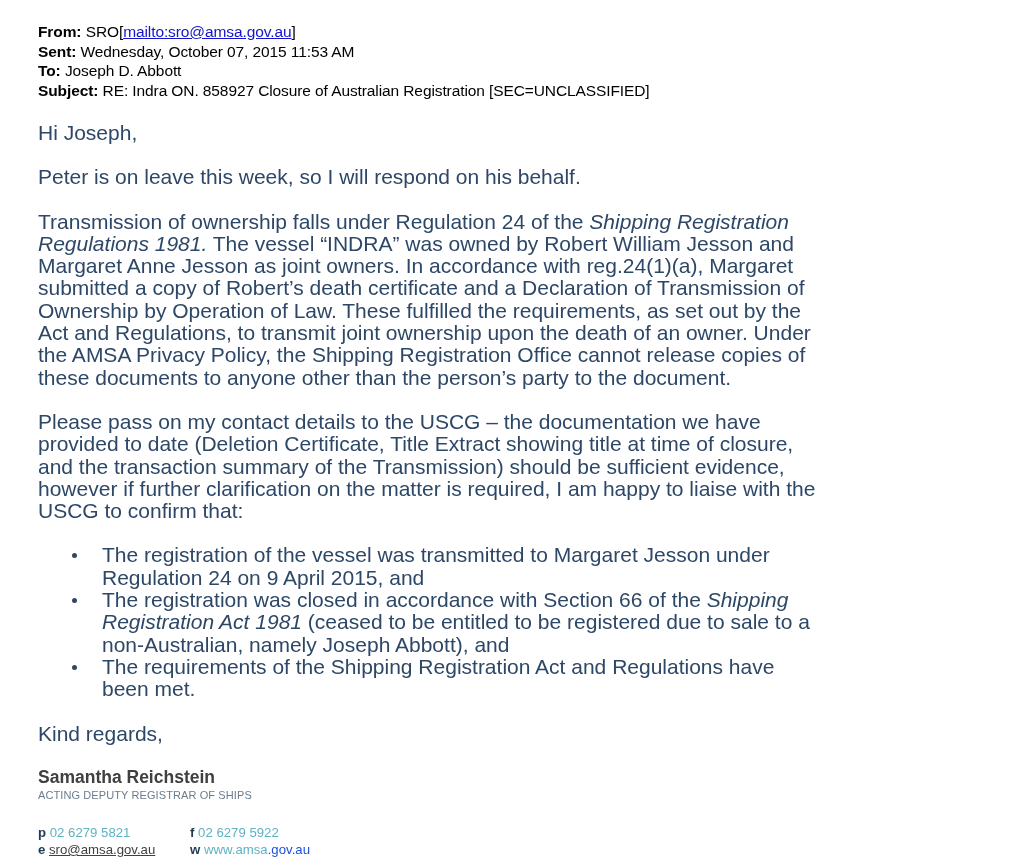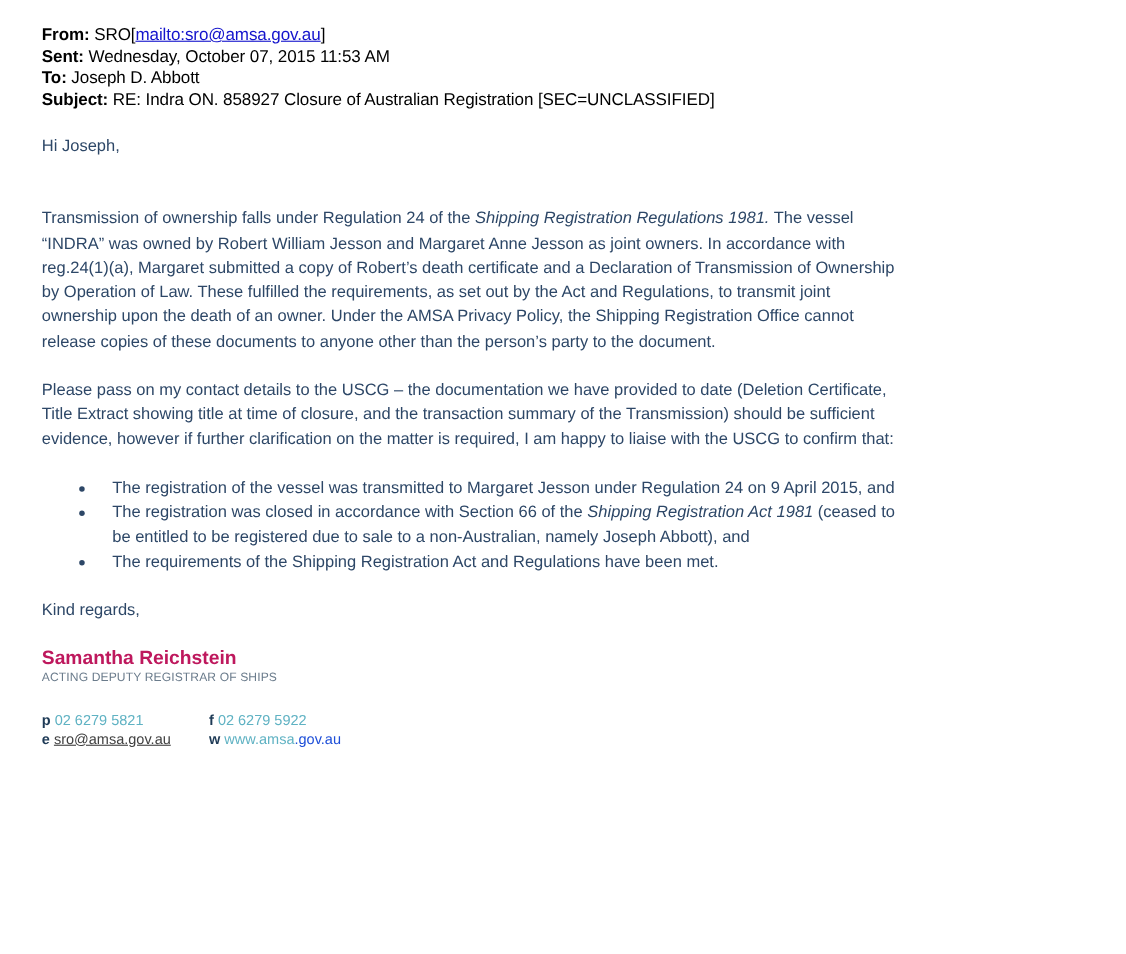--- a/index.html
+++ b/index.html
@@ -33,21 +33,21 @@
   .hdr-row { white-space: nowrap; }
   .hdr-label { font-weight: bold; }
   .mailto-link {
     color: #1414cc;
     text-decoration: underline;
   }
 
   
   .body-text {
     color: #2d4767;
-    font-size: 15px;
+    font-size: 21px;
     line-height: 22.3px;
   }
   .gap-sm { height: 22px; }
 
   p.para {
     margin: 0;
     max-width: 960px;
   }
   .italic { font-style: italic; }
 
@@ -67,21 +67,21 @@
     left: 34px;
     top: 9px;
     width: 5px;
     height: 5px;
     border-radius: 50%;
     background: #2d4767;
   }
 
   
   .sig-name {
-    color: #be185d;
+    color: #404040;
     font-weight: bold;
     font-size: 17.5px;
     line-height: 21px;
     margin: 0;
   }
   .sig-title {
     color: #6b7c8c;
     font-size: 11px;
     line-height: 14.6px;
     margin: 0;
@@ -134,20 +134,21 @@
   </div>
 
   <div class="body-text">
 
     <div class="gap-sm"></div>
 
     <p class="para">Hi Joseph,</p>
 
     <div class="gap-sm"></div>
 
+    <p class="para">Peter is on leave this week, so I will respond on his behalf.</p>
 
     <div class="gap-sm"></div>
 
     <p class="para"><span>Transmission of ownership falls under Regulation 24 of the </span><span class="italic">Shipping Registration Regulations 1981.</span><span> The vessel “INDRA” was owned by Robert William Jesson and Margaret Anne Jesson as joint owners. In accordance with reg.24(1)(a), Margaret submitted a copy of Robert’s death certificate and a Declaration of Transmission of Ownership by Operation of Law. These fulfilled the requirements, as set out by the Act and Regulations, to transmit joint ownership upon the death of an owner. Under the AMSA Privacy Policy, the Shipping Registration Office cannot release copies of these documents to anyone other than the person’s party to the document.</span></p>
 
     <div class="gap-sm"></div>
 
     <p class="para">Please pass on my contact details to the USCG – the documentation we have provided to date (Deletion Certificate, Title Extract showing title at time of closure, and the transaction summary of the Transmission) should be sufficient evidence, however if further clarification on the matter is required, I am happy to liaise with the USCG to confirm that:</p>
 
     <div class="gap-sm"></div>

